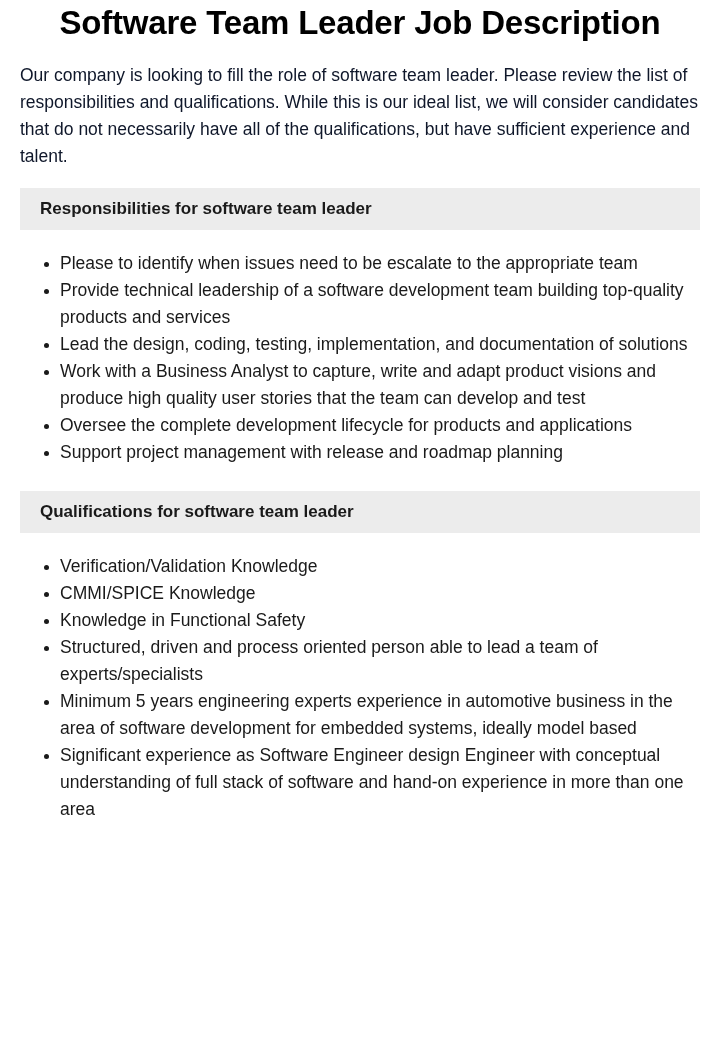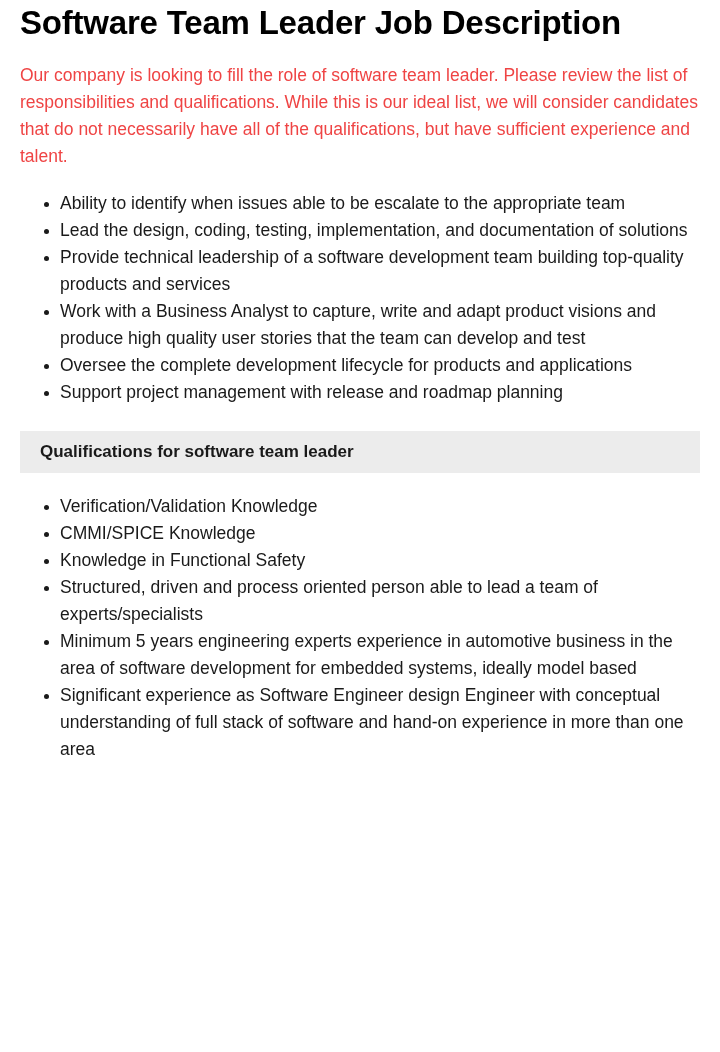--- a/index.html
+++ b/index.html
@@ -7,32 +7,32 @@
     width: 720px;
     height: 1052px;
     overflow: hidden;
     font-family: "Liberation Sans", "DejaVu Sans", sans-serif;
     color: #1a1a1a;
   }
   .page { padding: 0 20px 0 20px; }
   h1 {
     margin: 0;
     padding-top: 2px;
-    text-align: left;
+    text-align: center;
     font-size: 33px;
     font-weight: bold;
     line-height: 42px;
     color: #000;
     letter-spacing: -0.2px;
   }
   .intro {
     margin: 18px 0 0 0;
     font-size: 17.5px;
     line-height: 27px;
-    color: #ef4444;
+    color: #0f172a;
   }
   .section-header {
     background: #ececec;
     margin-top: 18px;
     height: 42px;
     padding: 0 20px;
     display: flex;
     align-items: center;
     font-size: 17px;
     font-weight: bold;
@@ -61,24 +61,25 @@
   }
   #qual-header { margin-top: 25px; text-align: center; }
 </style>
 </head>
 <body>
 
 <div class="page">
   <h1>Software Team Leader Job Description</h1>
   <p class="intro">Our company is looking to fill the role of software team leader. Please review the list of responsibilities and qualifications. While this is our ideal list, we will consider candidates that do not necessarily have all of the qualifications, but have sufficient experience and talent.</p>
 
+  <div class="section-header">Responsibilities for software team leader</div>
   <ul class="items">
-    <li>Ability to identify when issues able to be escalate to the appropriate team</li>
+    <li>Please to identify when issues need to be escalate to the appropriate team</li>
+    <li>Provide technical leadership of a software development team building top-quality products and services</li>
     <li>Lead the design, coding, testing, implementation, and documentation of solutions</li>
-    <li>Provide technical leadership of a software development team building top-quality products and services</li>
     <li>Work with a Business Analyst to capture, write and adapt product visions and produce high quality user stories that the team can develop and test</li>
     <li>Oversee the complete development lifecycle for products and applications</li>
     <li>Support project management with release and roadmap planning</li>
   </ul>
 
   <div class="section-header" id="qual-header">Qualifications for software team leader</div>
   <ul class="items">
     <li>Verification/Validation Knowledge</li>
     <li>CMMI/SPICE Knowledge</li>
     <li>Knowledge in Functional Safety</li>

